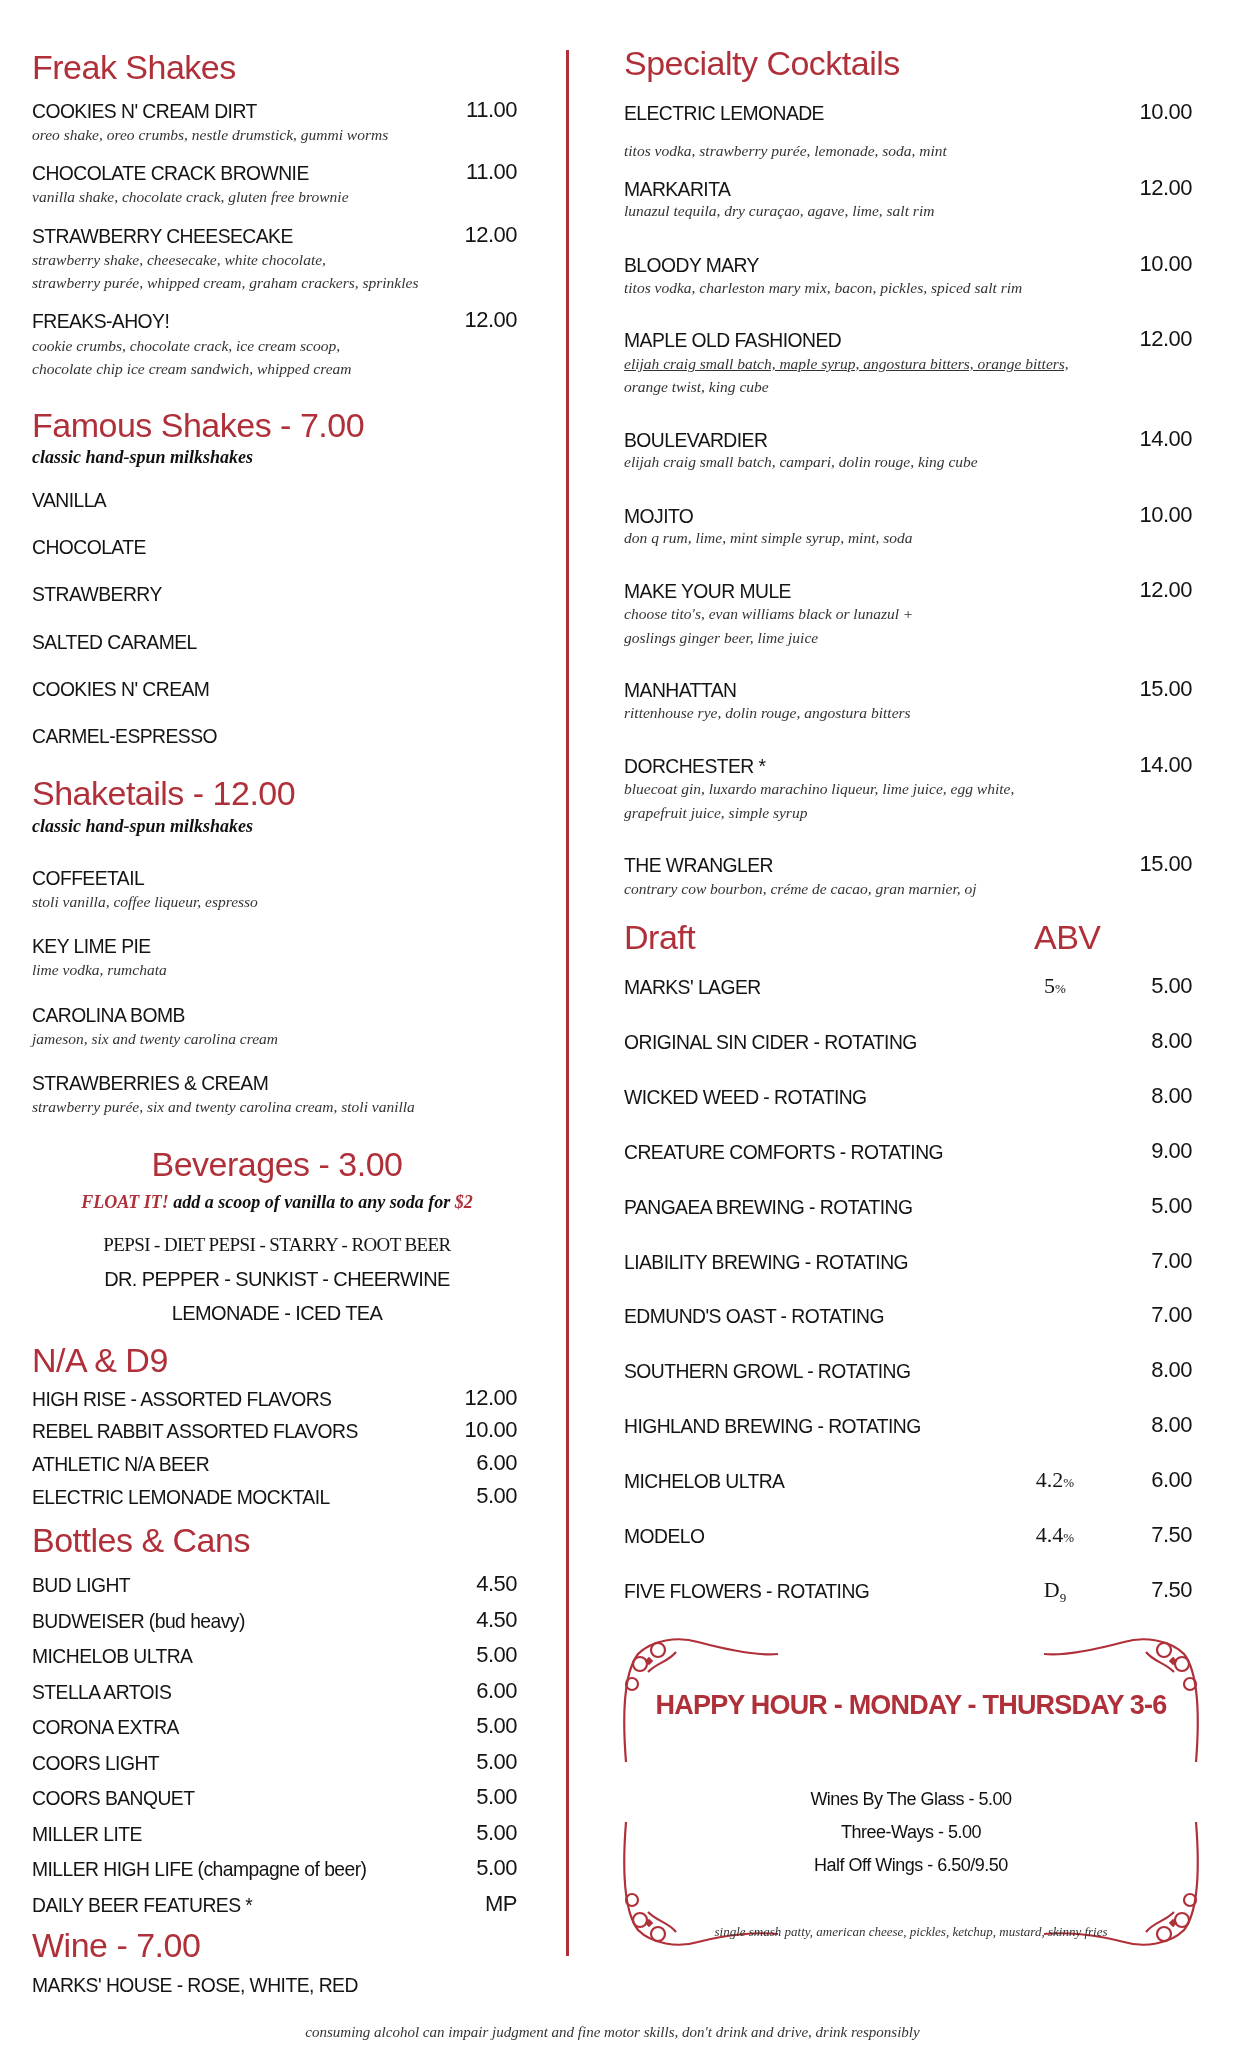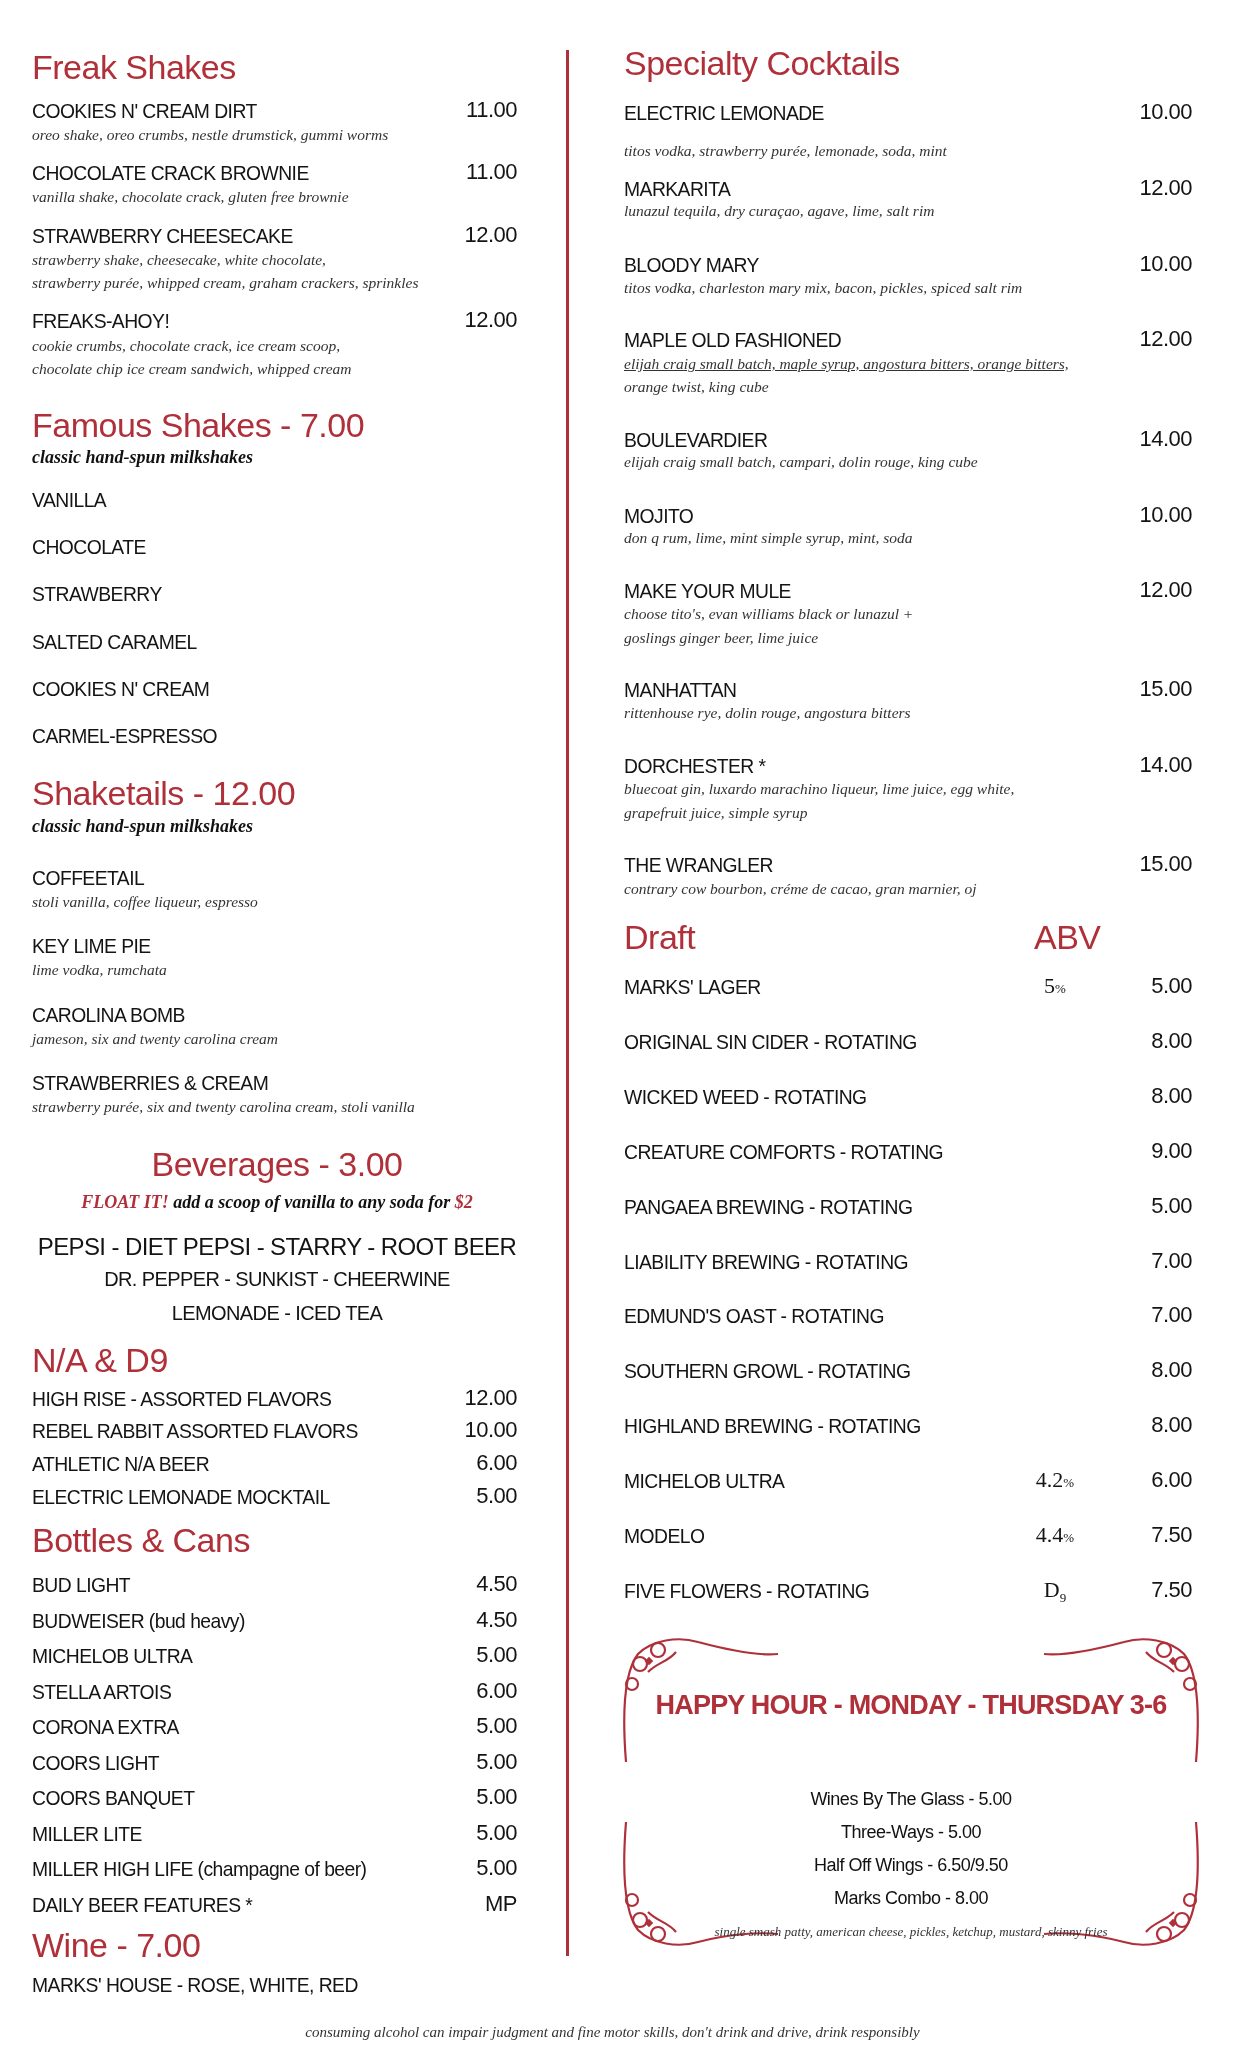--- a/index.html
+++ b/index.html
@@ -64,21 +64,21 @@
   <div class="desc" style="left:32px; top:894px;">stoli vanilla, coffee liqueur, espresso</div>
   <div class="name" style="left:32px; top:935px;">KEY LIME PIE</div>
   <div class="desc" style="left:32px; top:962px;">lime vodka, rumchata</div>
   <div class="name" style="left:32px; top:1004px;">CAROLINA BOMB</div>
   <div class="desc" style="left:32px; top:1031px;">jameson, six and twenty carolina cream</div>
   <div class="name" style="left:32px; top:1072px;">STRAWBERRIES &amp; CREAM</div>
   <div class="desc" style="left:32px; top:1099px;">strawberry purée, six and twenty carolina cream, stoli vanilla</div>
 
   <div class="hdr center" style="top:1147px;">Beverages - 3.00</div>
   <div class="center sub" style="top:1193px; left:32px; width:490px;"><span class="red">FLOAT IT!</span><span> add a scoop of vanilla to any soda for </span><span class="red">$2</span></div>
-  <div class="center name" style="top:1235px; transform:none; font-size:24px;">PEPSI - DIET PEPSI - STARRY - ROOT BEER</div>
+  <div class="center name" style="top:1235px; transform:none; font-size:19px;font-family:Liberation Serif, serif;">PEPSI - DIET PEPSI - STARRY - ROOT BEER</div>
   <div class="center name" style="top:1269px; transform:none; font-size:20px;">DR. PEPPER - SUNKIST - CHEERWINE</div>
   <div class="center name" style="top:1303px; transform:none; font-size:20px;">LEMONADE - ICED TEA</div>
 
   <div class="hdr" style="left:32px; top:1343px;">N/A &amp; D9</div>
   <div class="name" style="left:32px; top:1388px;">HIGH RISE - ASSORTED FLAVORS</div>
   <div class="price lp" style="top:1387px;">12.00</div>
   <div class="name" style="left:32px; top:1420px;">REBEL RABBIT ASSORTED FLAVORS</div>
   <div class="price lp" style="top:1419px;">10.00</div>
   <div class="name" style="left:32px; top:1453px;">ATHLETIC N/A BEER</div>
   <div class="price lp" style="top:1452px;">6.00</div>
@@ -234,18 +234,17 @@
         <rect x="28" y="26" width="6" height="6" transform="rotate(45 31 29)"></rect>
         <rect x="552" y="26" width="6" height="6" transform="rotate(45 555 29)"></rect>
         <rect x="28" y="288" width="6" height="6" transform="rotate(45 31 291)"></rect>
         <rect x="552" y="288" width="6" height="6" transform="rotate(45 555 291)"></rect>
       </g>
     </svg>
     <div class="hh-title">HAPPY HOUR - MONDAY - THURSDAY 3-6</div>
     <div class="hh-item" style="top:158px;">Wines By The Glass - 5.00</div>
     <div class="hh-item" style="top:191px;">Three-Ways - 5.00</div>
     <div class="hh-item" style="top:224px;">Half Off Wings - 6.50/9.50</div>
-    <div class="hh-item" style="top:257px;">Marks Combo - 8.00</div>
     <div class="hh-desc" style="top:292px;text-align:center;">single smash patty, american cheese, pickles, ketchup, mustard, skinny fries</div>
   </div>
 </div>
 
 <div class="footer">consuming alcohol can impair judgment and fine motor skills, don't drink and drive, drink responsibly</div>
 
 </body></html>

